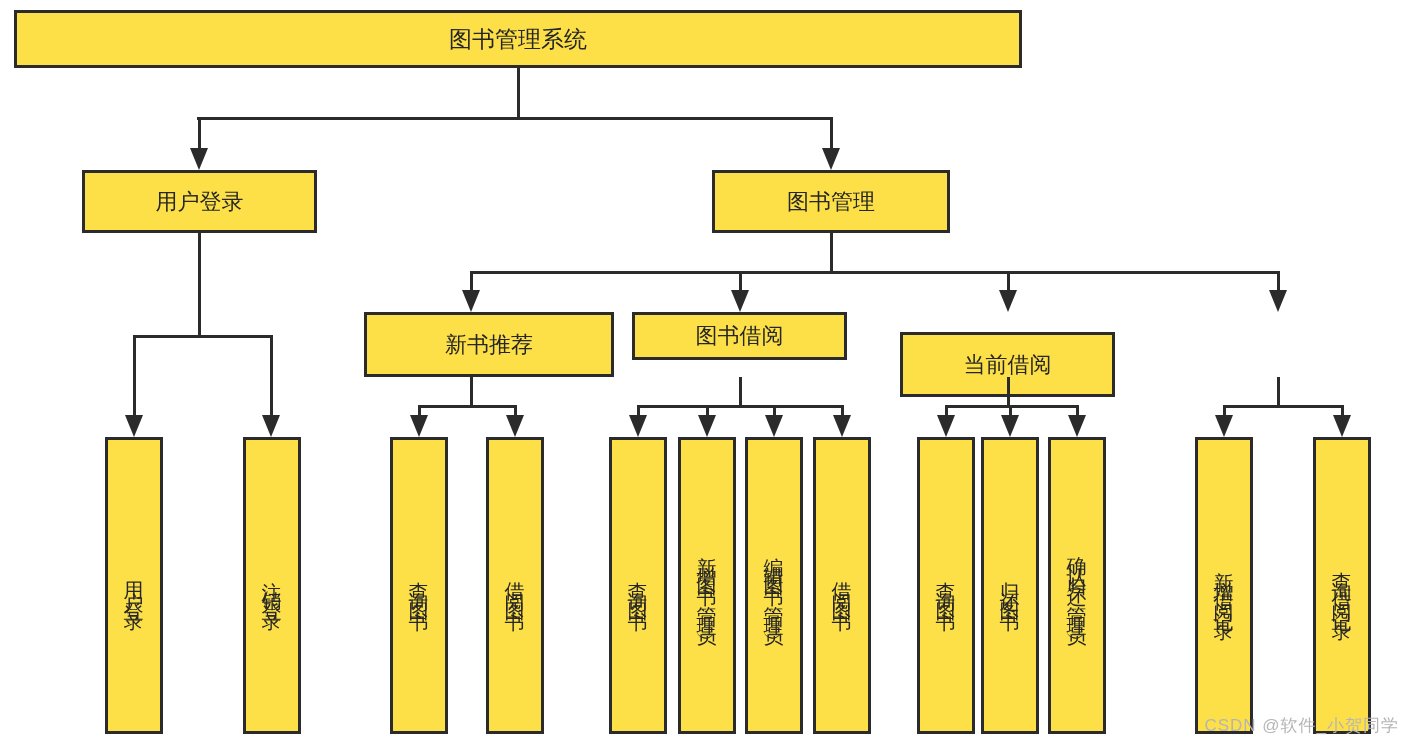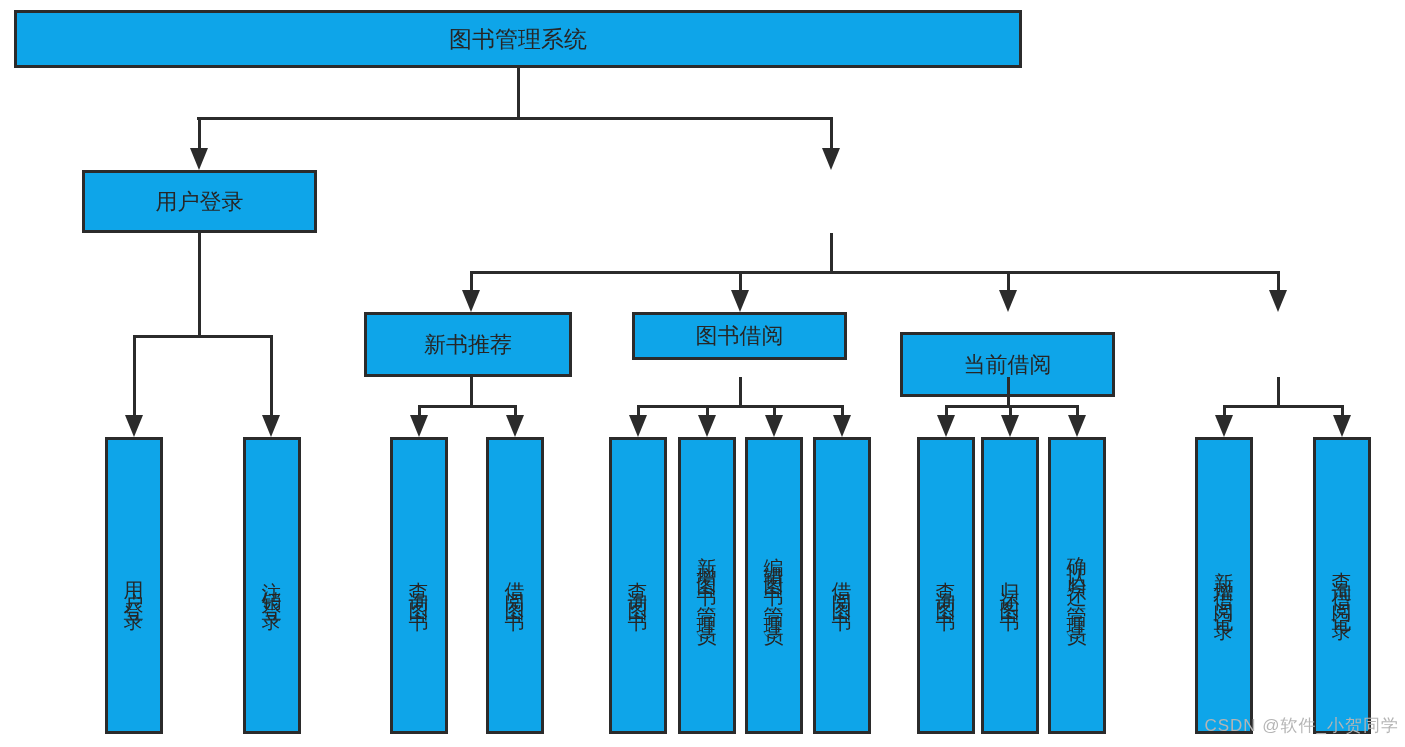--- a/index.html
+++ b/index.html
@@ -9,21 +9,21 @@
     --wm:#b5b5b5;
   }
   html,body{margin:0;padding:0;background:var(--bg);}
   .canvas{
     position:relative;width:1405px;height:747px;background:var(--bg);
     font-family:"Liberation Sans", sans-serif;color:var(--text);
     overflow:hidden;
   }
   .node{
     position:absolute;box-sizing:border-box;border:3px solid var(--line);
-    background:#0ea5e9;display:flex;align-items:center;justify-content:center;
+    background:#fde047;display:flex;align-items:center;justify-content:center;
     font-size:22px;color:var(--text);text-align:center;
   }
   .leaf{
     writing-mode:vertical-rl;text-orientation:mixed;
     font-size:20px;letter-spacing:10px;line-height:1;
   }
   .hl{position:absolute;height:3px;background:var(--line);}
   .vl{position:absolute;width:3px;background:var(--line);}
   .arrow{
     position:absolute;width:0;height:0;
@@ -43,40 +43,41 @@
   <div class="node" style="left:14px;top:10px;width:1008px;height:58px;font-size:23px;">图书管理系统</div>
 
   <div class="vl" style="left:517px;top:68px;height:52px;"></div>
   <div class="hl" style="left:197px;top:117px;width:636px;"></div>
   <div class="vl" style="left:198px;top:117px;height:33px;"></div>
   <div class="arrow" style="left:190px;top:148px;"></div>
   <div class="vl" style="left:830px;top:117px;height:33px;"></div>
   <div class="arrow" style="left:822px;top:148px;"></div>
 
   <div class="node" style="left:82px;top:170px;width:235px;height:63px;">用户登录</div>
+  <div class="node" style="left:712px;top:170px;width:238px;height:63px;">图书管理</div>
 
   <div class="vl" style="left:198px;top:233px;height:104px;"></div>
   <div class="hl" style="left:133px;top:335px;width:140px;"></div>
   <div class="vl" style="left:133px;top:335px;height:82px;"></div>
   <div class="arrow" style="left:125px;top:415px;"></div>
   <div class="vl" style="left:270px;top:335px;height:82px;"></div>
   <div class="arrow" style="left:262px;top:415px;"></div>
 
   <div class="vl" style="left:830px;top:233px;height:40px;"></div>
   <div class="hl" style="left:470px;top:271px;width:810px;"></div>
   <div class="vl" style="left:470px;top:271px;height:21px;"></div>
   <div class="arrow" style="left:462px;top:290px;"></div>
   <div class="vl" style="left:739px;top:271px;height:21px;"></div>
   <div class="arrow" style="left:731px;top:290px;"></div>
   <div class="vl" style="left:1007px;top:271px;height:21px;"></div>
   <div class="arrow" style="left:999px;top:290px;"></div>
   <div class="vl" style="left:1277px;top:271px;height:21px;"></div>
   <div class="arrow" style="left:1269px;top:290px;"></div>
 
-  <div class="node" style="left:364px;top:312px;width:208px;height:65px;">新书推荐</div>
+  <div class="node" style="left:364px;top:312px;width:250px;height:65px;">新书推荐</div>
   <div class="node" style="left:632px;top:312px;width:215px;height:48px;">图书借阅</div>
   <div class="node" style="left:900px;top:332px;width:215px;height:65px;">当前借阅</div>
 
   <div class="vl" style="left:470px;top:377px;height:30px;"></div>
   <div class="hl" style="left:418px;top:405px;width:99px;"></div>
   <div class="vl" style="left:418px;top:405px;height:12px;"></div>
   <div class="arrow" style="left:410px;top:415px;"></div>
   <div class="vl" style="left:514px;top:405px;height:12px;"></div>
   <div class="arrow" style="left:506px;top:415px;"></div>
 

